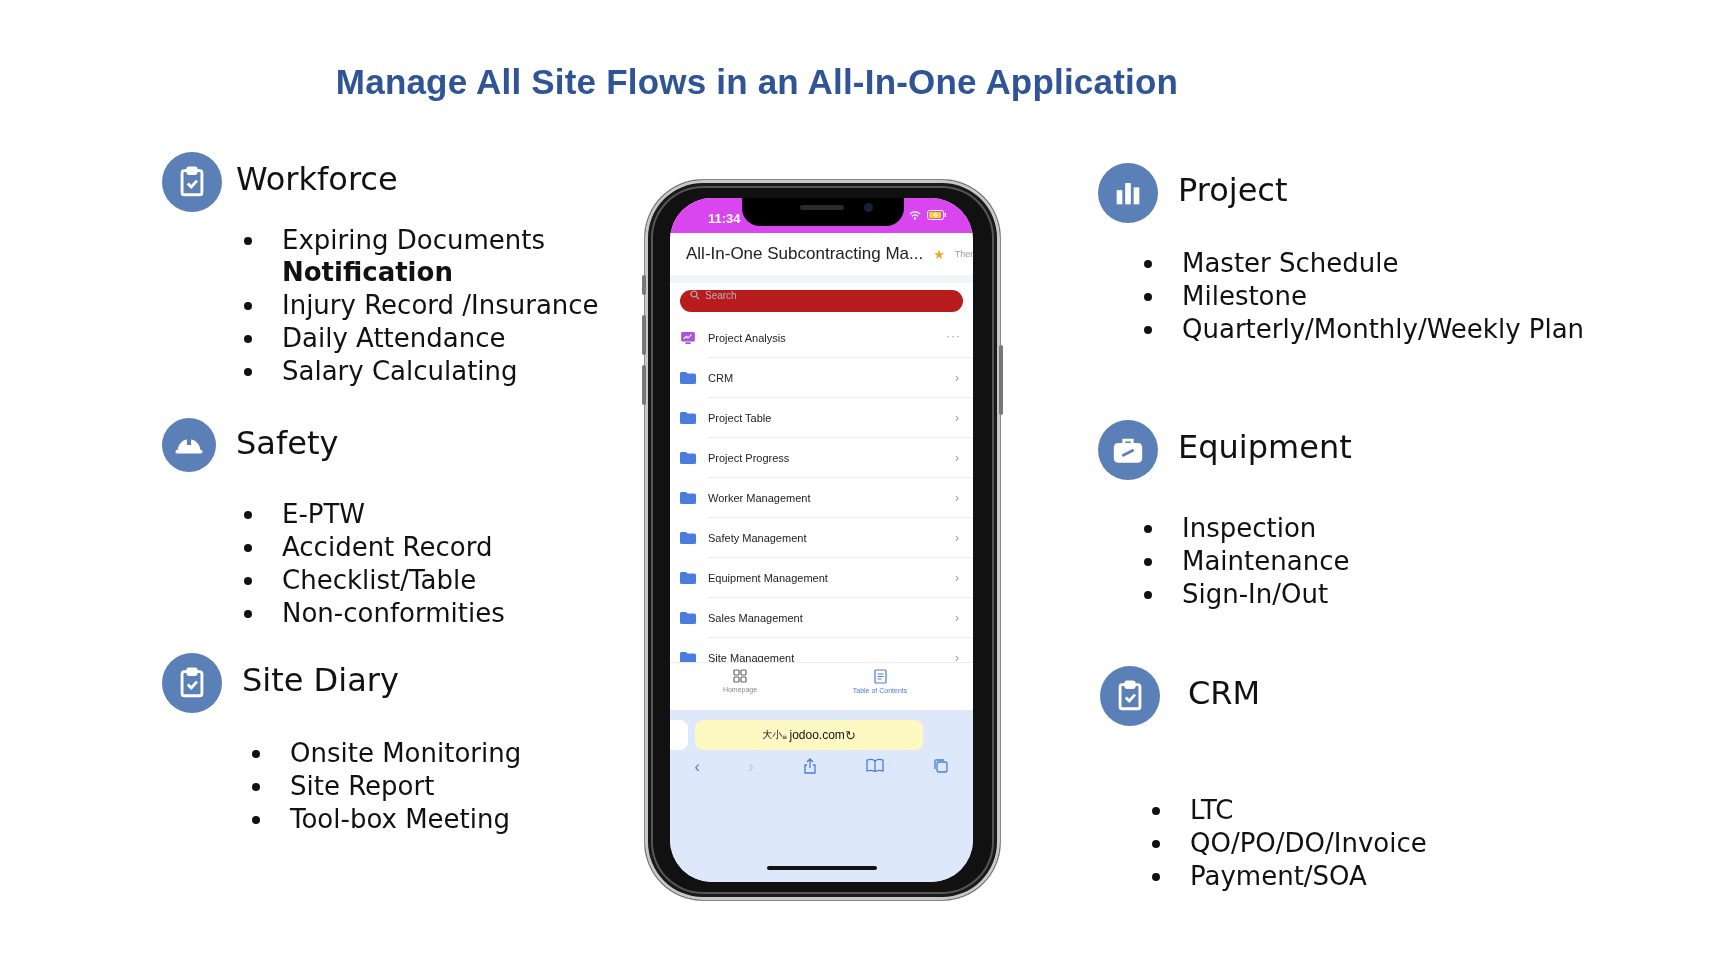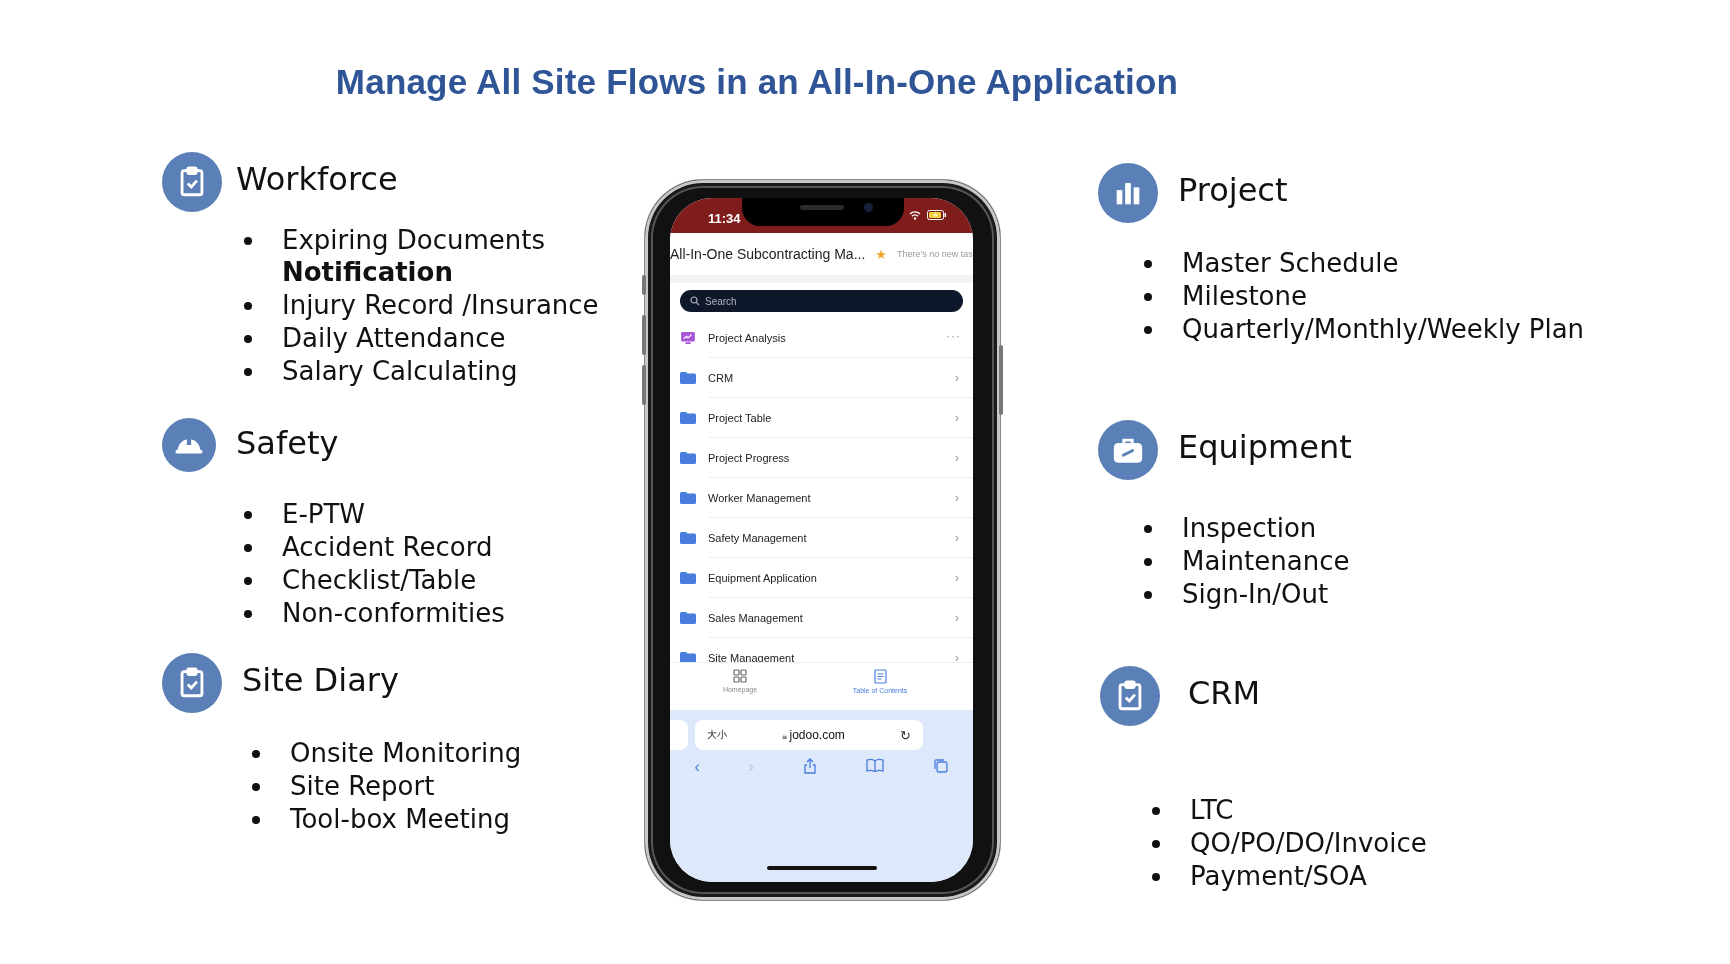--- a/index.html
+++ b/index.html
@@ -37,58 +37,58 @@
     position:absolute; left:645px; top:180px; width:355px; height:720px;
     border-radius:58px; background:#111;
     box-shadow: inset 0 0 0 3px #c8c8c8, inset 0 0 0 6px #1a1a1a, inset 0 0 0 8px #555, 0 0 0 1px #888;
   }
   .phone-btn { position:absolute; background:#777; width:4px; border-radius:2px; }
   .screen {
     position:absolute; left:25px; top:18px; width:303px; height:684px;
     border-radius:42px; overflow:hidden; background:#fff;
     font-family:"Liberation Sans", sans-serif;
   }
-  .statusbar { position:absolute; left:0; top:0; width:100%; height:35px; background:#7f1d1d; }
+  .statusbar { position:absolute; left:0; top:0; width:100%; height:35px; background:#d946ef; }
   .notch {
     position:absolute; left:72px; top:-2px; width:162px; height:30px; background:#000;
     border-radius:0 0 18px 18px;
   }
   .speaker { position:absolute; left:58px; top:9px; width:44px; height:5px; border-radius:3px; background:#2a2a2a; }
   .camera { position:absolute; left:122px; top:7px; width:9px; height:9px; border-radius:50%; background:#15203a; }
   .time { position:absolute; left:38px; top:13px; font-size:13px; font-weight:bold; color:#fff; }
   .status-icons { position:absolute; right:26px; top:12px; display:flex; gap:6px; align-items:center; }
   .app-header {
     position:absolute; top:35px; left:0; width:100%; height:42px; background:#fff;
     border-bottom:8px solid #f3f4f6; display:flex; align-items:center;
   }
-  .app-title { margin-left:0; font-size:14px; color:#222; white-space:nowrap; }
+  .app-title { margin-left:16px; font-size:17px; color:#222; white-space:nowrap; }
   .star { margin-left:10px; color:#f0a526; font-size:13px; }
   .task { margin-left:10px; font-size:9px; color:#999; white-space:nowrap; }
   .search {
-    position:absolute; top:92px; left:10px; width:283px; height:22px; background:#0f172a;
-    border-radius:11px; display:flex; align-items:center;
+    position:absolute; top:92px; left:10px; width:283px; height:22px; background:#b91c1c;
+    border-radius:11px; display:flex; align-items:flex-start;
   }
   .search span { font-size:10px; color:#b0b4bb; margin-left:5px; }
   .list { position:absolute; top:120px; left:0; width:100%; }
   .row { position:relative; height:40px; display:flex; align-items:center; }
   .row .ico { width:16px; height:12px; margin-left:10px; }
   .row .lbl { margin-left:12px; font-size:11px; color:#222; }
   .row .chev { position:absolute; right:14px; top:13px; color:#999; font-size:12px; }
   .row .more { position:absolute; right:12px; top:11px; color:#999; font-size:12px; letter-spacing:1px; }
   .row .sep { position:absolute; left:38px; right:0; bottom:0; height:1px; background:#eceef1; }
   .tabbar {
     position:absolute; top:464px; left:0; width:100%; height:48px; background:#fff; border-top:1px solid #eee;
   }
   .tab { position:absolute; top:6px; width:120px; text-align:center; font-size:7px; color:#888; }
   .tab svg { display:block; margin:0 auto 3px auto; }
   .tab.active { color:#4a7de0; }
   .browser { position:absolute; top:512px; left:0; width:100%; height:172px; background:#dde8fa; }
   .urlbar {
-    position:absolute; top:10px; left:25px; width:228px; height:30px; background:#ffffff; border-radius:8px;
-    display:flex; align-items:center; justify-content:space-between; padding:0 12px; box-sizing:border-box;
+    position:absolute; top:10px; left:25px; width:228px; height:30px; background:#fef9c3; border-radius:8px;
+    display:flex; align-items:center; justify-content:center; padding:0 12px; box-sizing:border-box;
   }
   .urlbar .aa { font-size:10px; color:#222; }
   .urlbar .url { font-size:12px; color:#111; }
   .urlbar .reload { font-size:13px; color:#333; }
   .prevtab { position:absolute; top:10px; left:-10px; width:28px; height:30px; background:#fff; border-radius:8px; }
   .navrow { position:absolute; top:48px; left:0; width:100%; display:flex; justify-content:space-around; }
   .navrow span { font-size:16px; color:#4a7de0; }
   .navrow span.disabled { color:#b3c3e3; }
   .home-ind { position:absolute; bottom:12px; left:97px; width:110px; height:4px; border-radius:2px; background:#111; }
 </style>
@@ -297,21 +297,21 @@
             <path d="M0 1.5A1.5 1.5 0 0 1 1.5 0H6l1.5 1.5h7A1.5 1.5 0 0 1 16 3v7.5A1.5 1.5 0 0 1 14.5 12h-13A1.5 1.5 0 0 1 0 10.5z" fill="#4a7de0"></path>
           </svg>
         <span class="lbl">Safety Management</span>
         <span class="chev">›</span>
         <div class="sep"></div>
       </div>
       <div class="row">
         <svg class="ico" viewBox="0 0 16 12">
             <path d="M0 1.5A1.5 1.5 0 0 1 1.5 0H6l1.5 1.5h7A1.5 1.5 0 0 1 16 3v7.5A1.5 1.5 0 0 1 14.5 12h-13A1.5 1.5 0 0 1 0 10.5z" fill="#4a7de0"></path>
           </svg>
-        <span class="lbl">Equipment Application</span>
+        <span class="lbl">Equipment Management</span>
         <span class="chev">›</span>
         <div class="sep"></div>
       </div>
       <div class="row">
         <svg class="ico" viewBox="0 0 16 12">
             <path d="M0 1.5A1.5 1.5 0 0 1 1.5 0H6l1.5 1.5h7A1.5 1.5 0 0 1 16 3v7.5A1.5 1.5 0 0 1 14.5 12h-13A1.5 1.5 0 0 1 0 10.5z" fill="#4a7de0"></path>
           </svg>
         <span class="lbl">Sales Management</span>
         <span class="chev">›</span>
         <div class="sep"></div>

